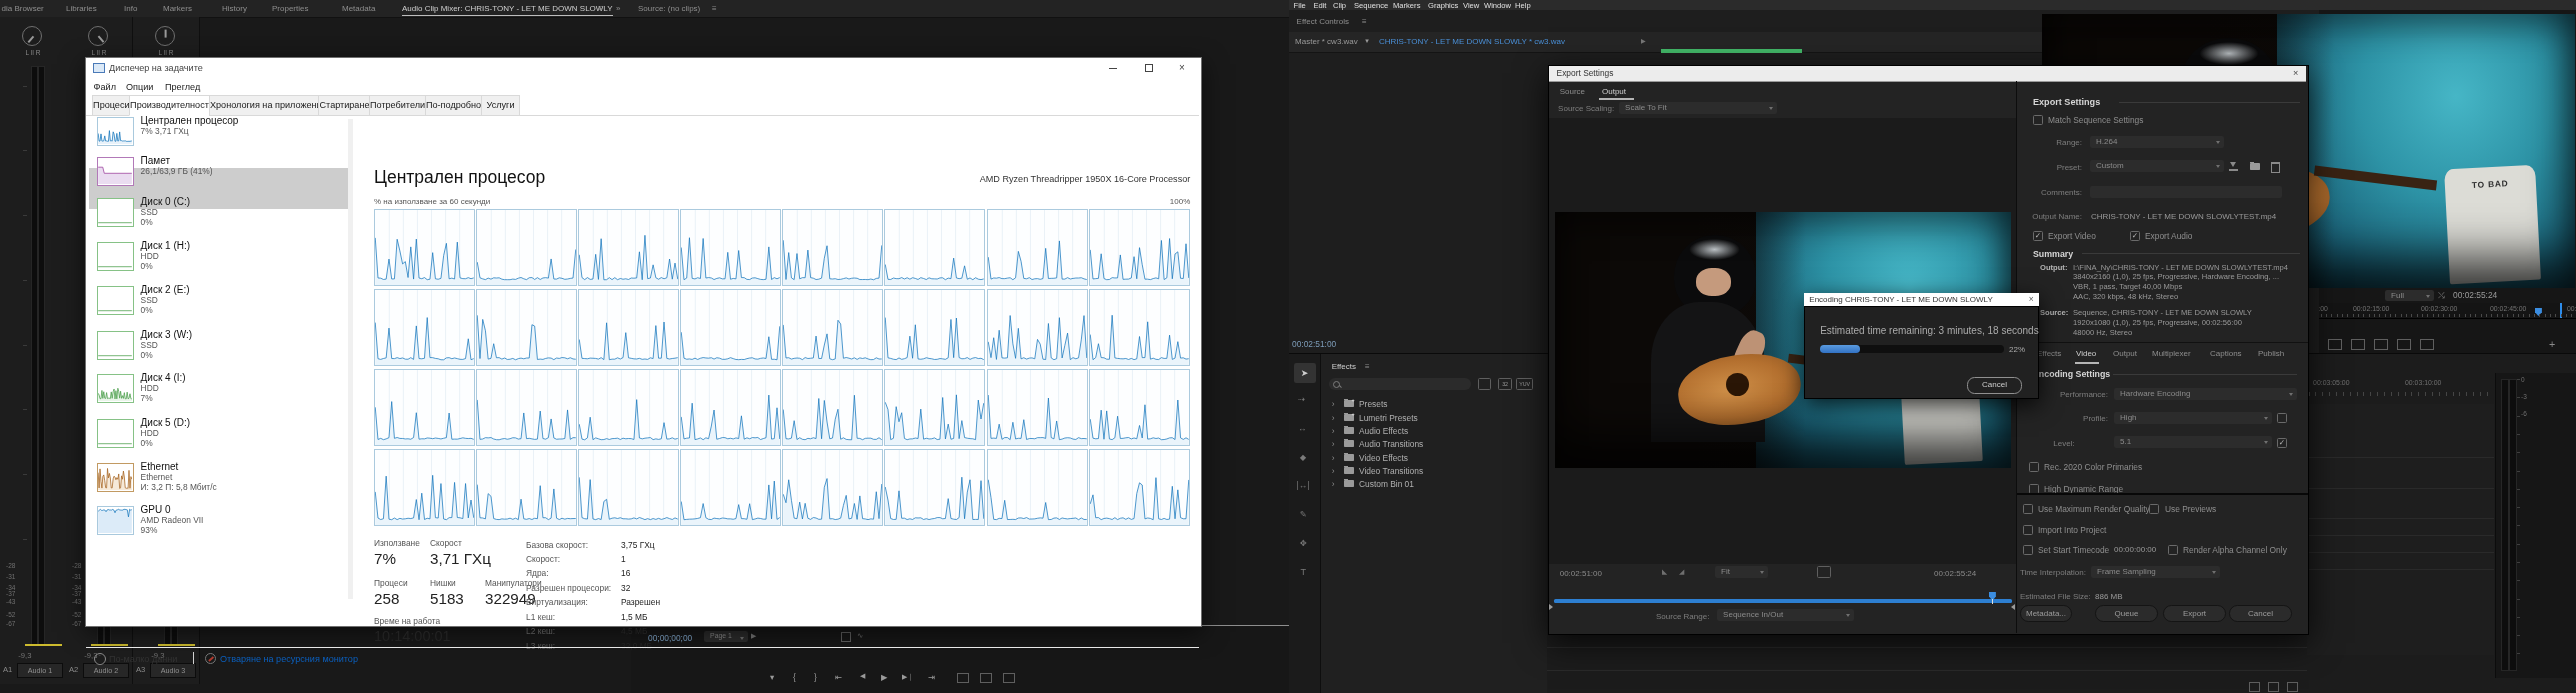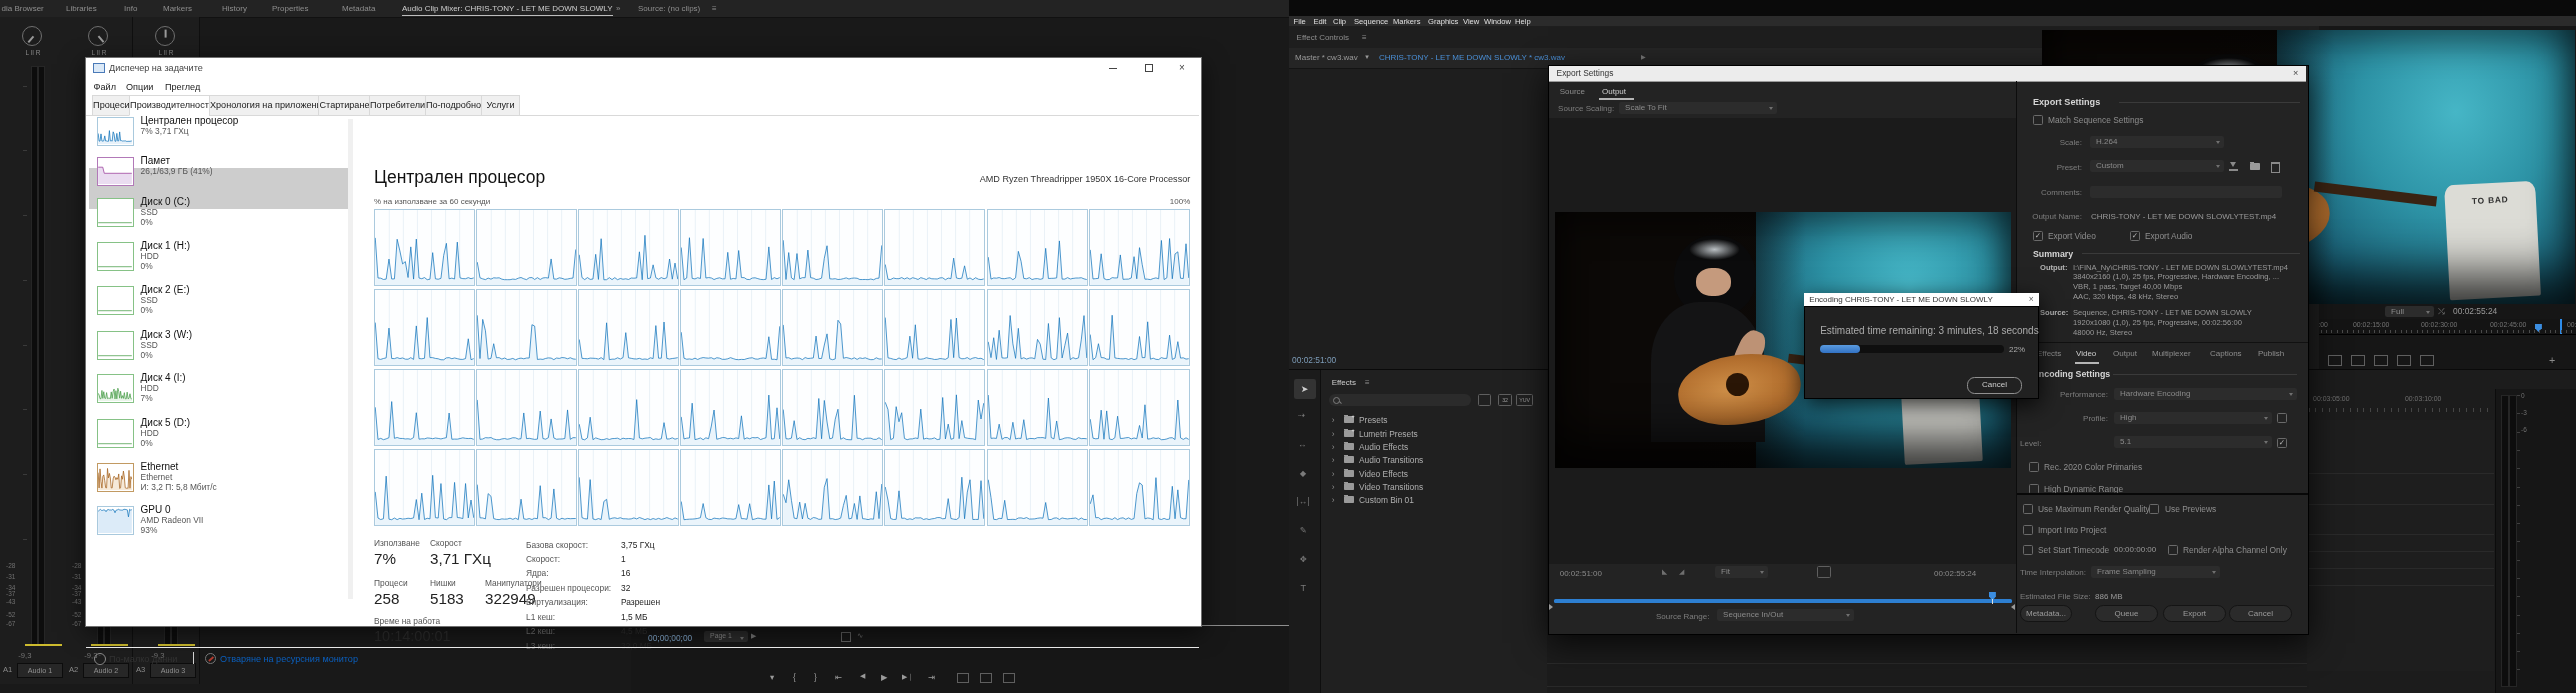--- a/index.html
+++ b/index.html
@@ -205,21 +205,21 @@
     <span class="a glyph" style="left:229px;top:46px;font-size:6.9px">◀</span>
     <span class="a glyph" style="left:250px;top:46px">▶</span>
     <span class="a glyph" style="left:271px;top:46px;font-size:6.9px">▶｜</span>
     <span class="a glyph" style="left:297px;top:46px">⇥</span>
     <span class="a ibox" style="left:326px;top:47px;width:10px;height:7.6px"></span>
     <span class="a ibox" style="left:349px;top:47px;width:10px;height:7.6px"></span>
     <span class="a ibox" style="left:372px;top:47px;width:10px;height:7.6px"></span>
   </div>
 </div>
 
-<div class="a pnl" id="mon-right" style="left:1289px;top:16px;width:1287px;height:596px;background:#ffffff">
+<div class="a pnl" id="mon-right" style="left:1289px;top:0;width:1287px;height:596px;background:#ffffff">
 
   <div class="a" style="left:0;top:0;width:1287px;height:10px;background:#2b2b2b;border-bottom:0.8px solid #000">
     <span class="a" style="left:4.6px;top:0.8px;color:#e0e0e0;font-size:7.6px">File</span>
     <span class="a" style="left:24.4px;top:0.8px;color:#e0e0e0;font-size:7.6px">Edit</span>
     <span class="a" style="left:44px;top:0.8px;color:#e0e0e0;font-size:7.6px">Clip</span>
     <span class="a" style="left:65px;top:0.8px;color:#e0e0e0;font-size:7.6px">Sequence</span>
     <span class="a" style="left:104px;top:0.8px;color:#e0e0e0;font-size:7.6px">Markers</span>
     <span class="a" style="left:139px;top:0.8px;color:#e0e0e0;font-size:7.6px">Graphics</span>
     <span class="a" style="left:174px;top:0.8px;color:#e0e0e0;font-size:7.6px">View</span>
     <span class="a" style="left:195px;top:0.8px;color:#e0e0e0;font-size:7.6px">Window</span>
@@ -1068,21 +1068,21 @@
   <div class="pent" style="left:440px;top:526px"></div>
   <div class="a" style="left:443px;top:533px;width:0.8px;height:5.3px;background:#ddd"></div>
   <span class="a lbl" style="left:107px;top:546px">Source Range:</span>
   <div class="dd" style="left:168px;top:543px;width:131px"><span>Sequence In/Out</span></div>
   <div class="a" style="left:467px;top:15.2px;width:0.8px;height:552px;background:#0d0d0d"></div>
 
   <span class="a hdrtxt" style="left:484px;top:30.5px">Export Settings</span>
   <div class="hline" style="left:570px;top:36px;width:181px"></div>
   <span class="cb" style="left:484px;top:49px"></span>
   <span class="a" style="left:499px;top:49px;font-size:8.4px;color:#8e8e8e">Match Sequence Settings</span>
-  <span class="a lbl" style="left:471px;top:72px;width:62px;text-align:right">Scale:</span>
+  <span class="a lbl" style="left:471px;top:72px;width:62px;text-align:right">Range:</span>
   <div class="dd" style="left:541px;top:70px;width:128px"><span>H.264</span></div>
   <span class="a lbl" style="left:471px;top:97px;width:62px;text-align:right">Preset:</span>
   <div class="dd" style="left:541px;top:94px;width:128px"><span>Custom</span></div>
   <span class="a" style="left:681px;top:96px;width:0;height:0;border-left:3.8px solid transparent;border-right:3.8px solid transparent;border-top:5.3px solid #8a8a8a"></span>
   <span class="a" style="left:680px;top:103px;width:9.1px;height:1.5px;background:#8a8a8a"></span>
   <span class="folder" style="left:701px;top:97px"></span>
   <span class="a" style="left:722px;top:96px;width:6.9px;height:8.4px;border:0.8px solid #8a8a8a;border-top:2.3px solid #8a8a8a"></span>
   <span class="a lbl" style="left:471px;top:122px;width:62px;text-align:right">Comments:</span>
   <div class="a" style="left:541px;top:120px;width:192px;height:12.2px;background:#2c2c2c;border-radius:2.3px"></div>
   <span class="a lbl" style="left:471px;top:146px;width:62px;text-align:right">Output Name:</span>
@@ -1110,21 +1110,21 @@
   <span class="a ptab" style="left:603px;top:283px">Multiplexer</span>
   <span class="a ptab" style="left:661px;top:283px">Captions</span>
   <span class="a ptab" style="left:709px;top:283px">Publish</span>
   <span class="a hdrtxt" style="left:484px;top:303px;font-size:8.8px">Encoding Settings</span>
   <div class="hline" style="left:564px;top:308px;width:184px"></div>
   <span class="a lbl" style="left:471px;top:324px;width:88px;text-align:right">Performance:</span>
   <div class="dd" style="left:565px;top:322px;width:177px"><span>Hardware Encoding</span></div>
   <span class="a lbl" style="left:471px;top:348px;width:88px;text-align:right">Profile:</span>
   <div class="dd" style="left:565px;top:346px;width:152px"><span>High</span></div>
   <span class="cb" style="left:728px;top:347px"></span>
-  <span class="a lbl" style="left:471px;top:373px;width:88px;text-align:left">Level:</span>
+  <span class="a lbl" style="left:471px;top:373px;width:88px;text-align:center">Level:</span>
   <div class="dd" style="left:565px;top:370px;width:152px"><span>5.1</span></div>
   <span class="cb on" style="left:728px;top:372px"></span>
   <span class="cb" style="left:480px;top:396px"></span>
   <span class="a" style="left:495px;top:396px;font-size:8.4px;color:#8e8e8e">Rec. 2020 Color Primaries</span>
   <span class="cb" style="left:480px;top:418px"></span>
   <span class="a" style="left:495px;top:418px;font-size:8.4px;color:#8e8e8e">High Dynamic Range</span>
   <div class="a" style="left:468px;top:427px;width:291px;height:2.3px;background:#080808"></div>
   <span class="cb" style="left:474px;top:438px"></span>
   <span class="a" style="left:489px;top:438px;font-size:8.4px;color:#8e8e8e">Use Maximum Render Quality</span>
   <span class="cb" style="left:600px;top:438px"></span>

